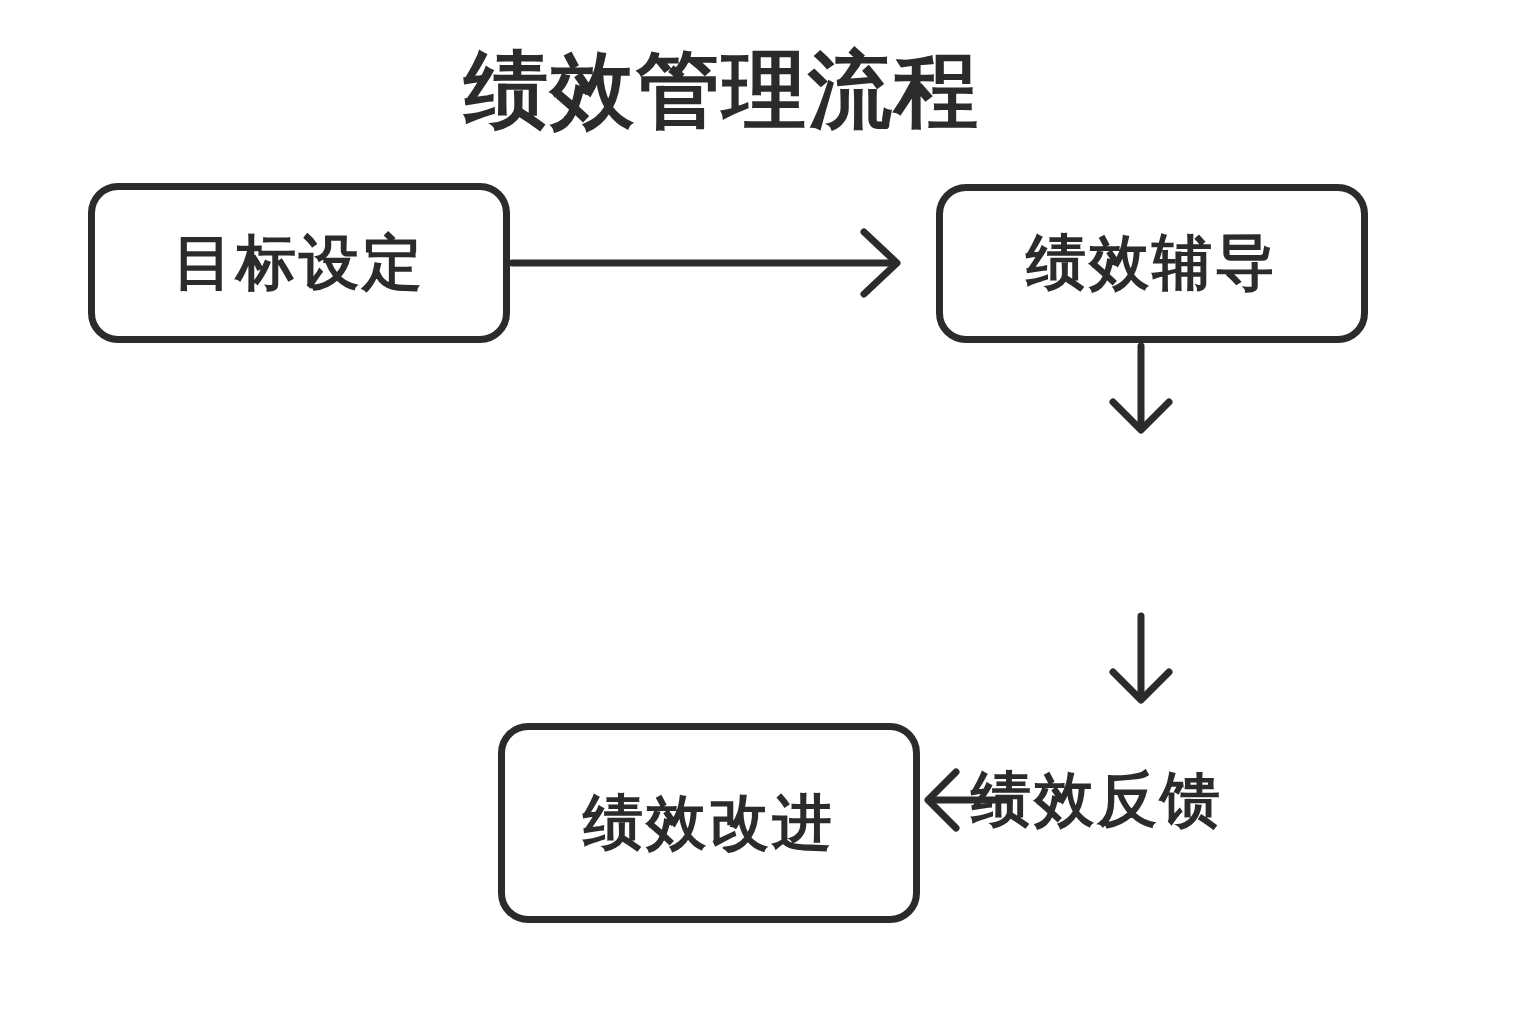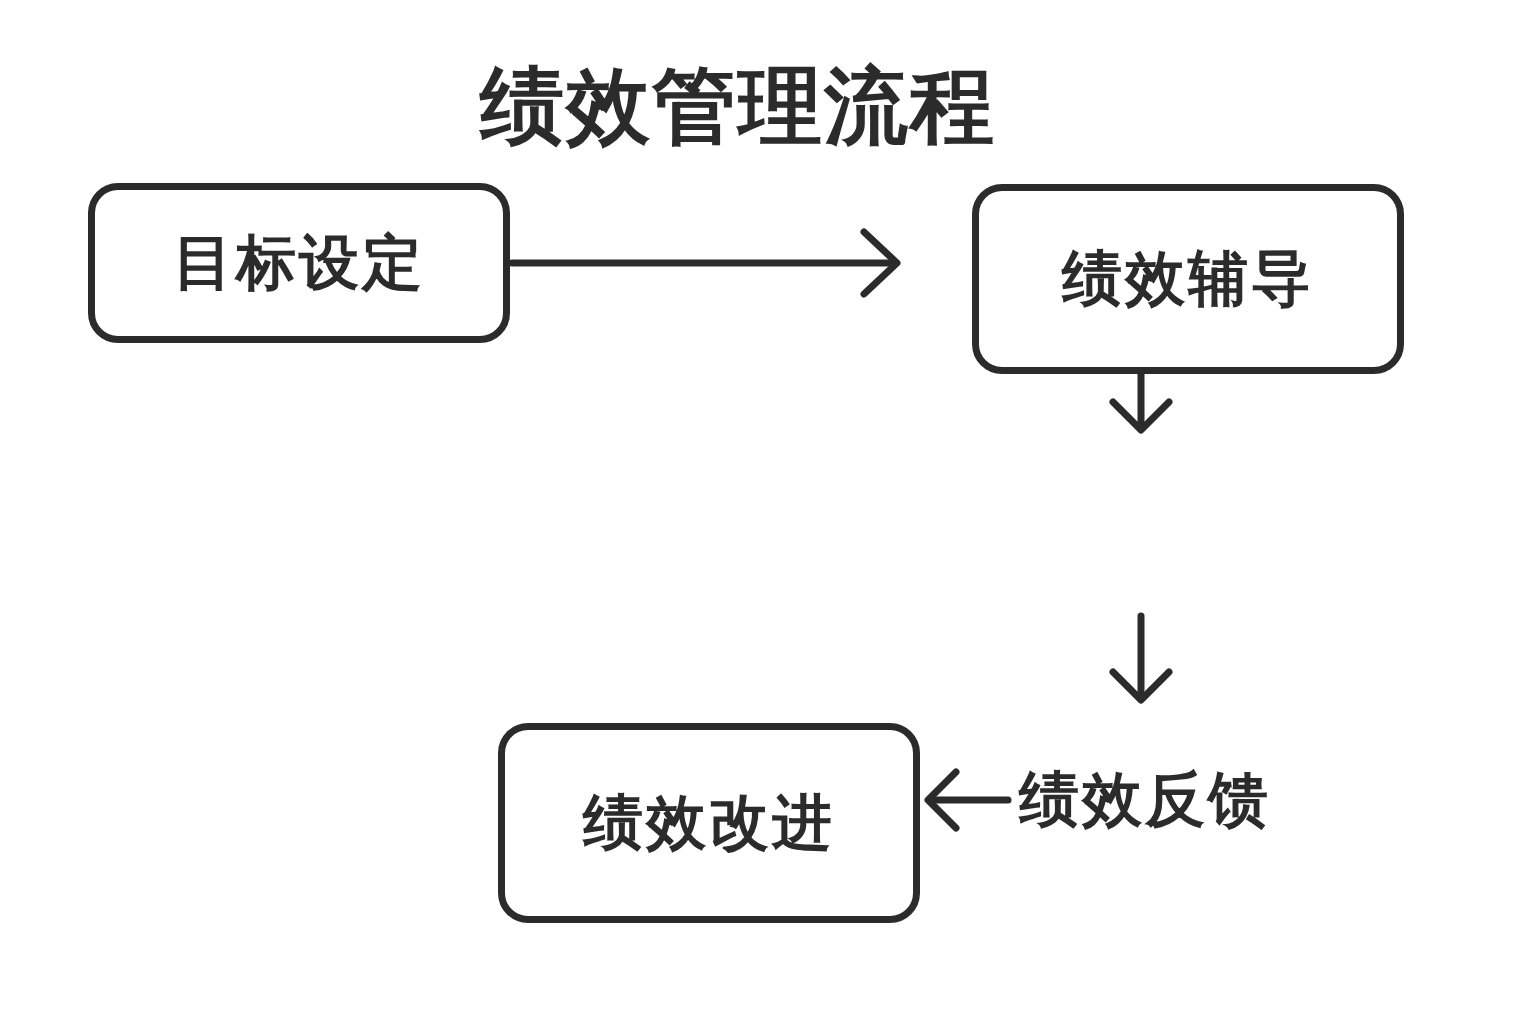--- a/index.html
+++ b/index.html
@@ -14,21 +14,21 @@
     background: #ffffff;
     overflow: hidden;
     font-family: "Liberation Sans", "DejaVu Sans", sans-serif;
     color: #2b2b2b;
   }
   .title {
     position: absolute;
     left: 722px;
     top: 34px;
     transform: translateX(-50%);
-    margin: 16px;
+    margin: 0;
     font-size: 84px;
     font-weight: 900;
     letter-spacing: 2px;
     white-space: nowrap;
     color: #2b2b2b;
   }
   .arrows {
     position: absolute;
     left: 0;
     top: 0;
@@ -50,26 +50,26 @@
     background: #ffffff;
     display: flex;
     align-items: center;
     justify-content: center;
     font-size: 60px;
     font-weight: 800;
     letter-spacing: 3px;
     white-space: nowrap;
   }
   #node-goal     { left: 88px;  top: 183px; width: 422px; height: 160px; }
-  #node-coach    { left: 972px; top: 184px; width: 432px; height: 190px; }
+  #node-coach    { left: 936px; top: 184px; width: 432px; height: 159px; }
   #node-eval     { left: 925px; top: 455px; width: 432px; height: 158px; }
   #node-improve  { left: 498px; top: 723px; width: 422px; height: 200px; }
   .floating-label {
     position: absolute;
-    left: 1145px;
+    left: 1097px;
     top: 800px;
     transform: translate(-50%, -50%);
     font-size: 60px;
     font-weight: 800;
     letter-spacing: 3px;
     white-space: nowrap;
     color: #2b2b2b;
   }
 </style>
 </head>

